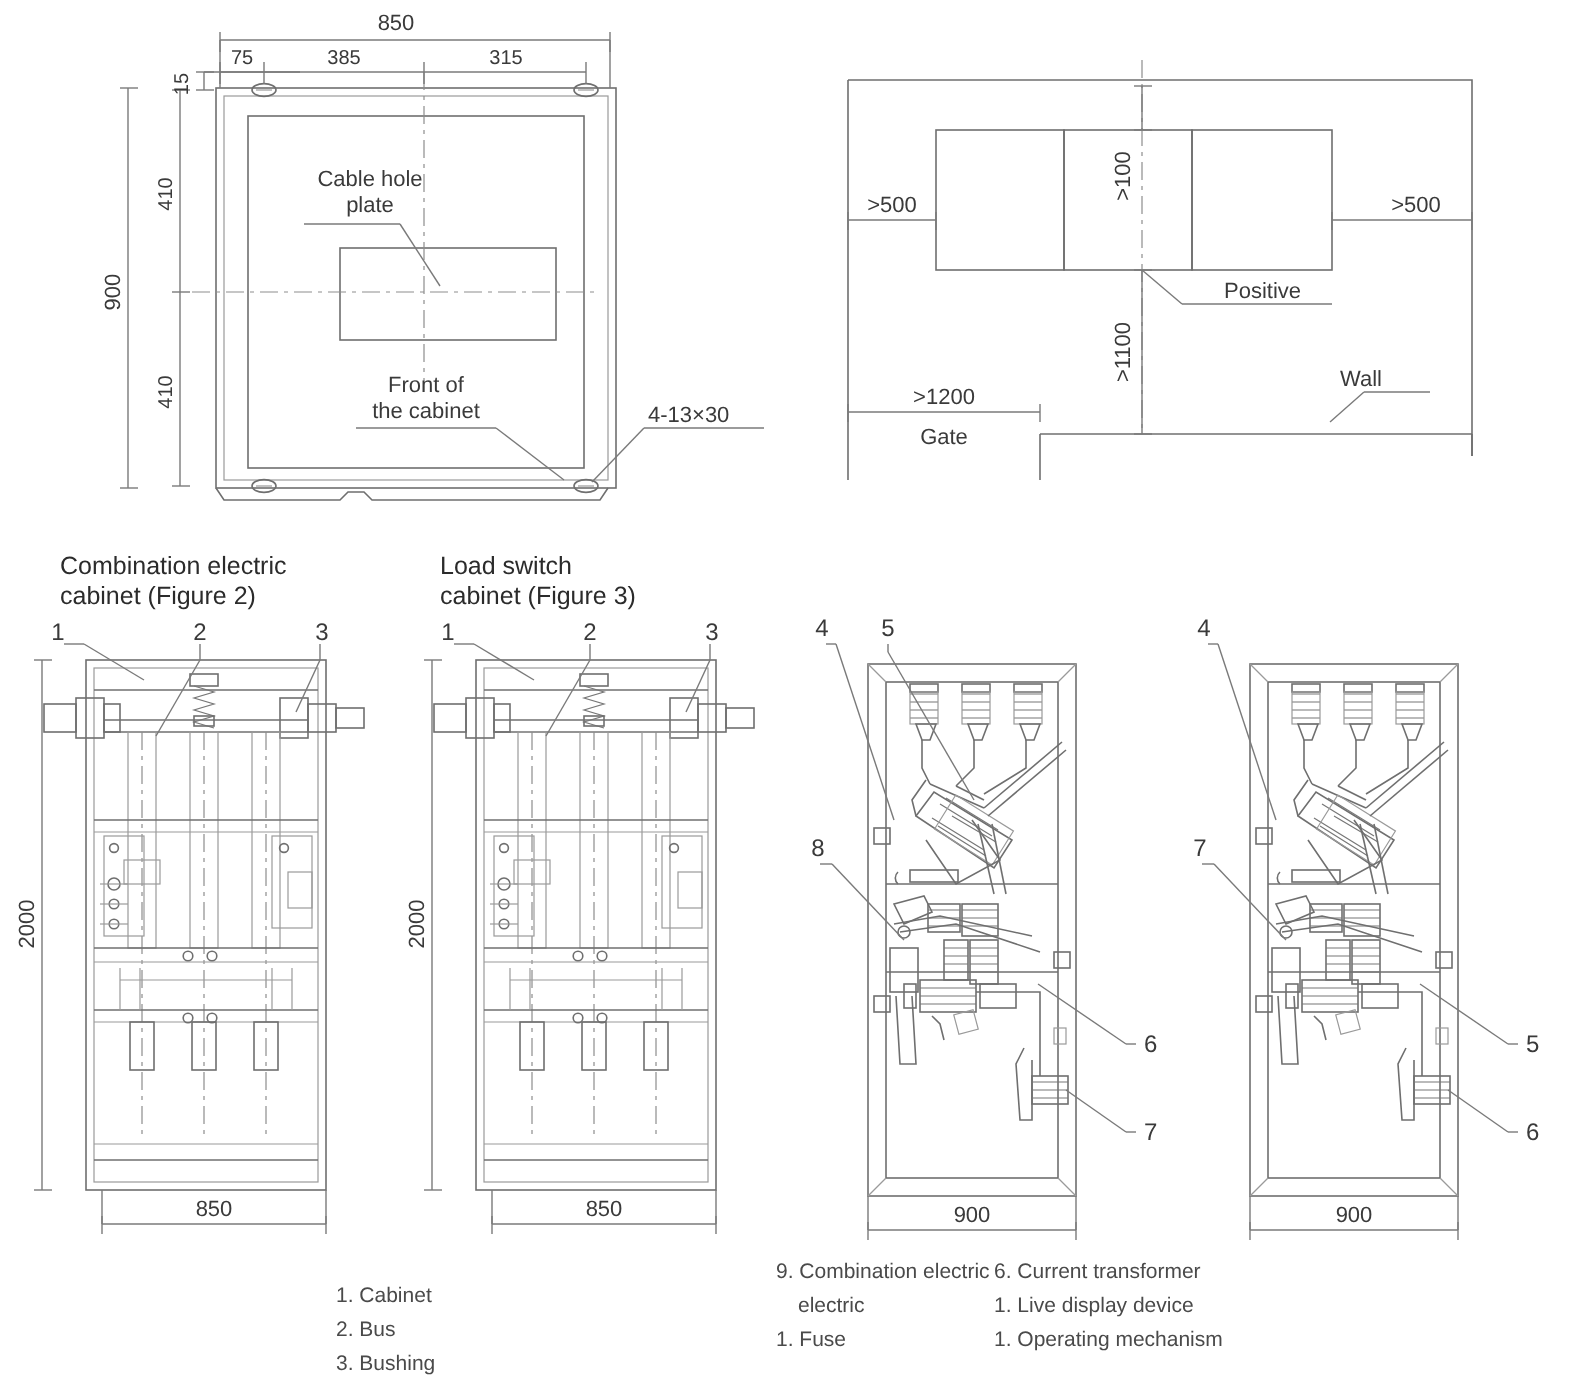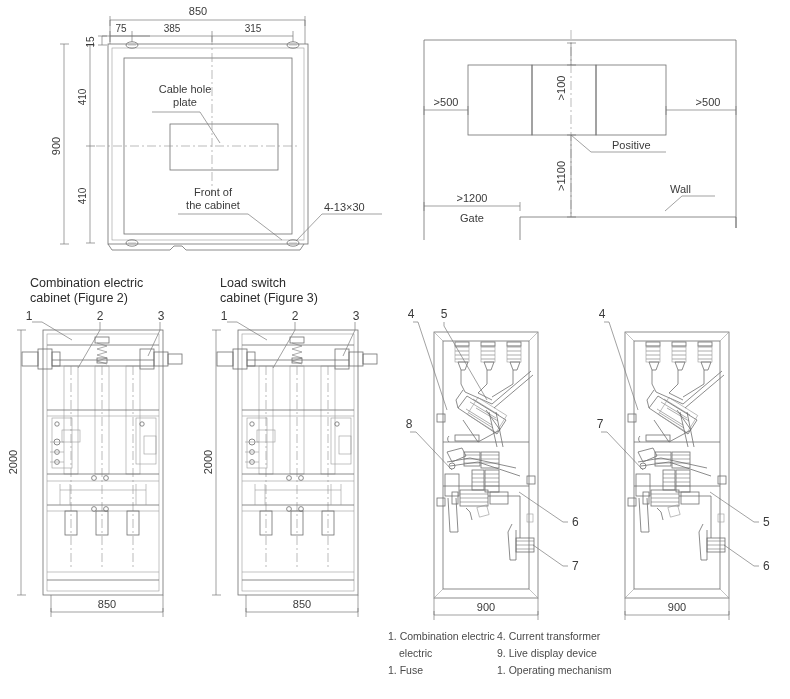--- a/index.html
+++ b/index.html
@@ -653,27 +653,32 @@
       <line class="dim" x1="625" y1="611" x2="625" y2="620"></line>
       <line class="dim" x1="729" y1="611" x2="729" y2="620"></line>
       <line class="dim" x1="625" y1="598" x2="625" y2="615"></line>
       <line class="dim" x1="729" y1="598" x2="729" y2="615"></line>
       <text class="lbl" x="677" y="611" text-anchor="middle">900</text>
     </g>
   </g>
 
 </svg>
 
+<div class="legend-col" style="left:168px; top:640px;">
+  <div>1. Cabinet</div>
+  <div>2. Bus</div>
+  <div>3. Bushing</div>
+</div>
 
 <div class="legend-col" style="left:388px; top:628px;">
-  <div>1. Combination electric</div>
+  <div>9. Combination electric</div>
   <div class="indent">electric</div>
   <div>1. Fuse</div>
 </div>
 
 <div class="legend-col" style="left:497px; top:628px;">
-  <div>4. Current transformer</div>
-  <div>9. Live display device</div>
+  <div>6. Current transformer</div>
+  <div>1. Live display device</div>
   <div>1. Operating mechanism</div>
 </div>
 
 
 </div>
 
 </body></html>

